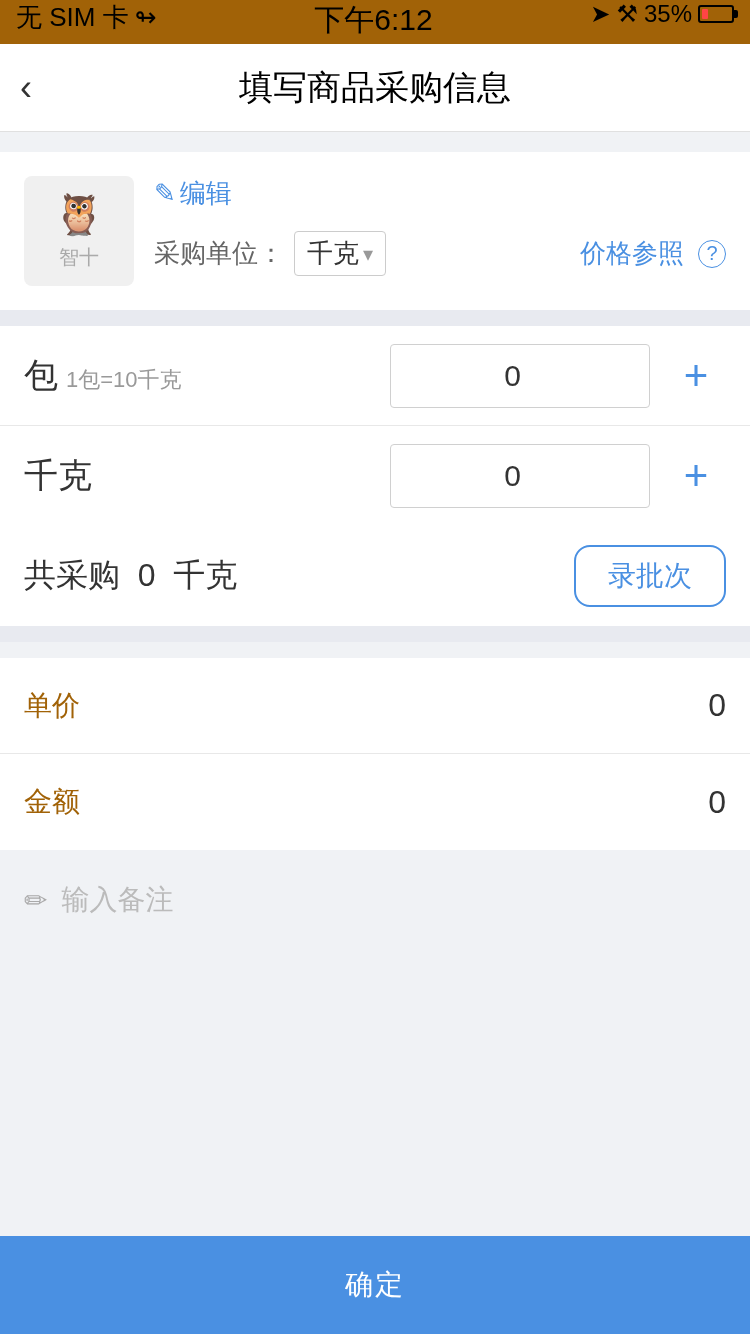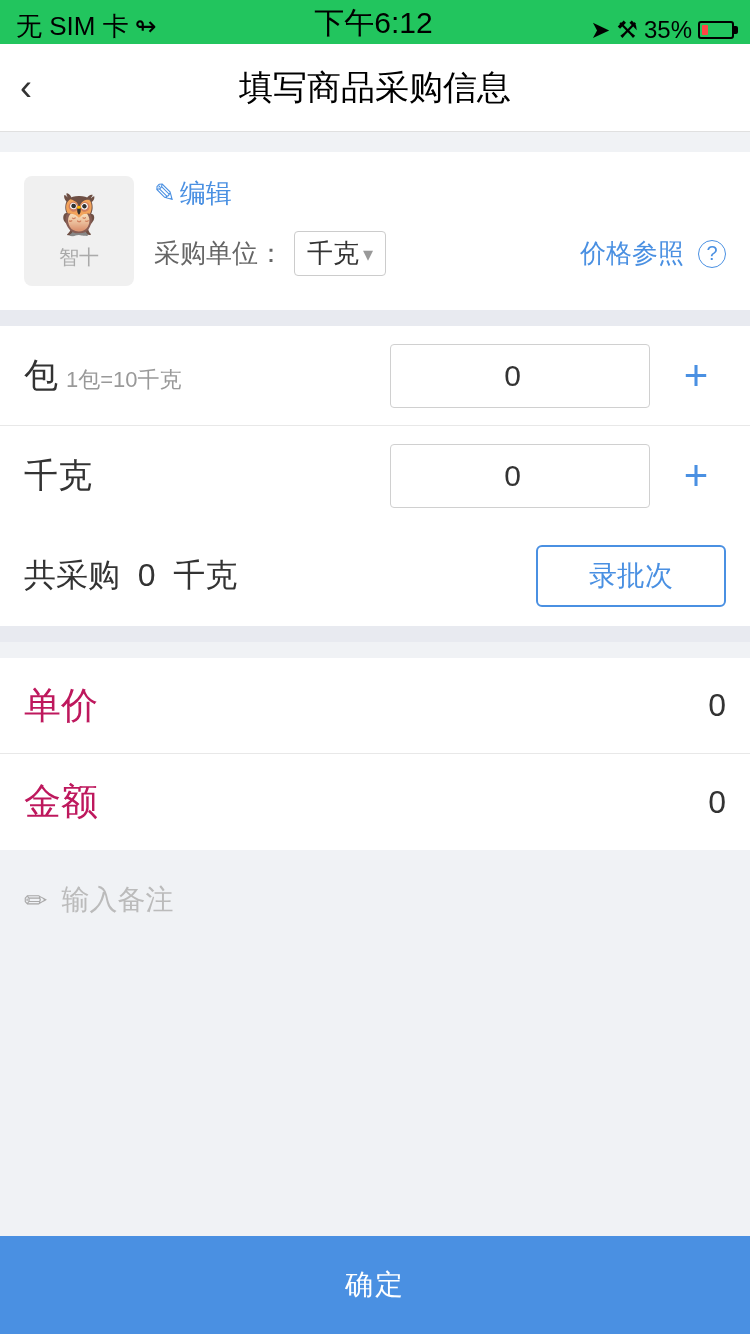--- a/index.html
+++ b/index.html
@@ -10,23 +10,23 @@
       font-family: -apple-system, "PingFang SC", "Helvetica Neue", Arial, sans-serif;
       background: #f0f2f5;
       display: flex;
       flex-direction: column;
     }
 
     
     .status-bar {
       width: 100%;
       height: 44px;
-      background: #22c55e;
-      display: flex;
-      align-items: flex-end;
+      background: #a16207;
+      display: flex;
+      align-items: flex-start;
       justify-content: space-between;
       padding: 0 16px;
       font-size: 28px;
     }
     .status-left {
       display: flex;
       align-items: center;
       gap: 6px;
       font-size: 26px;
       color: #000;
@@ -281,24 +281,24 @@
       height: 100px;
       display: flex;
       align-items: center;
       justify-content: space-between;
     }
     .summary-text {
       font-size: 32px;
       color: #333;
     }
     .batch-btn {
-      width: 190px;
+      width: 152px;
       height: 62px;
       border: 2px solid #4a90e2;
-      border-radius: 6px;
+      border-radius: 16px;
       background: #fff;
       font-size: 28px;
       color: #4a90e2;
       display: flex;
       align-items: center;
       justify-content: center;
       cursor: pointer;
     }
 
     
@@ -311,22 +311,22 @@
       align-items: center;
       justify-content: space-between;
       padding: 0 24px;
       height: 96px;
       border-bottom: 1px solid #e8e8e8;
     }
     .price-row:last-child {
       border-bottom: none;
     }
     .price-label {
-      font-size: 37px;
-      color: #be185d;
+      font-size: 28px;
+      color: #a16207;
     }
     .price-value {
       font-size: 32px;
       color: #333;
     }
 
     
     .note-section {
       background: #f0f2f5;
       margin-top: 0;

